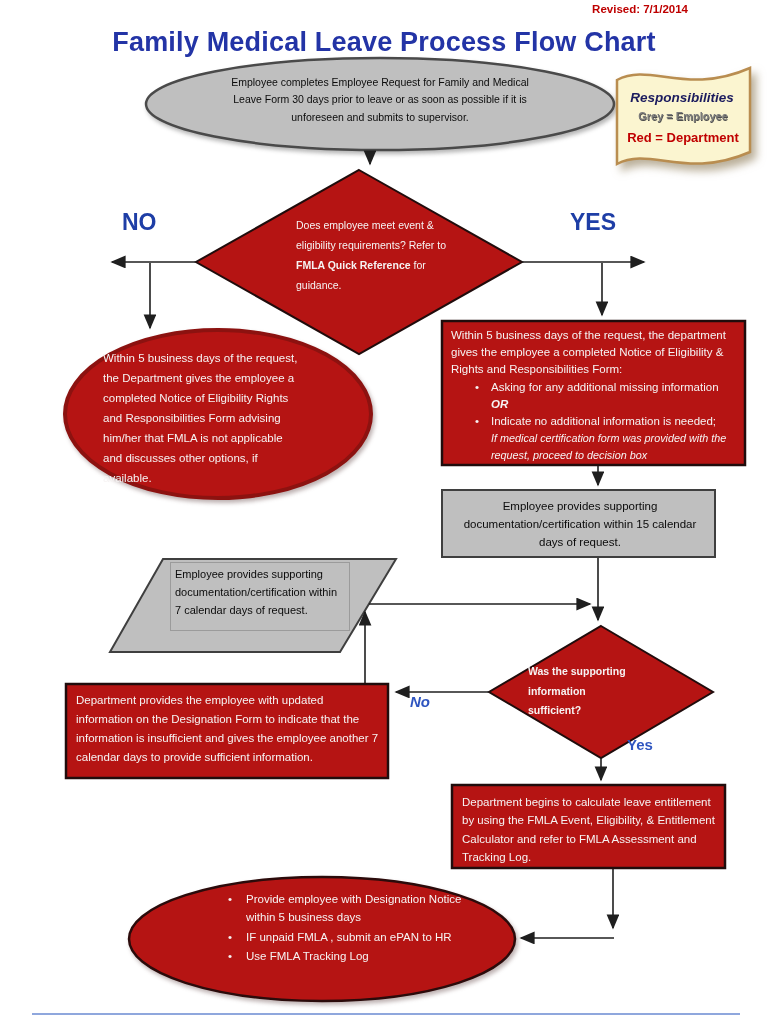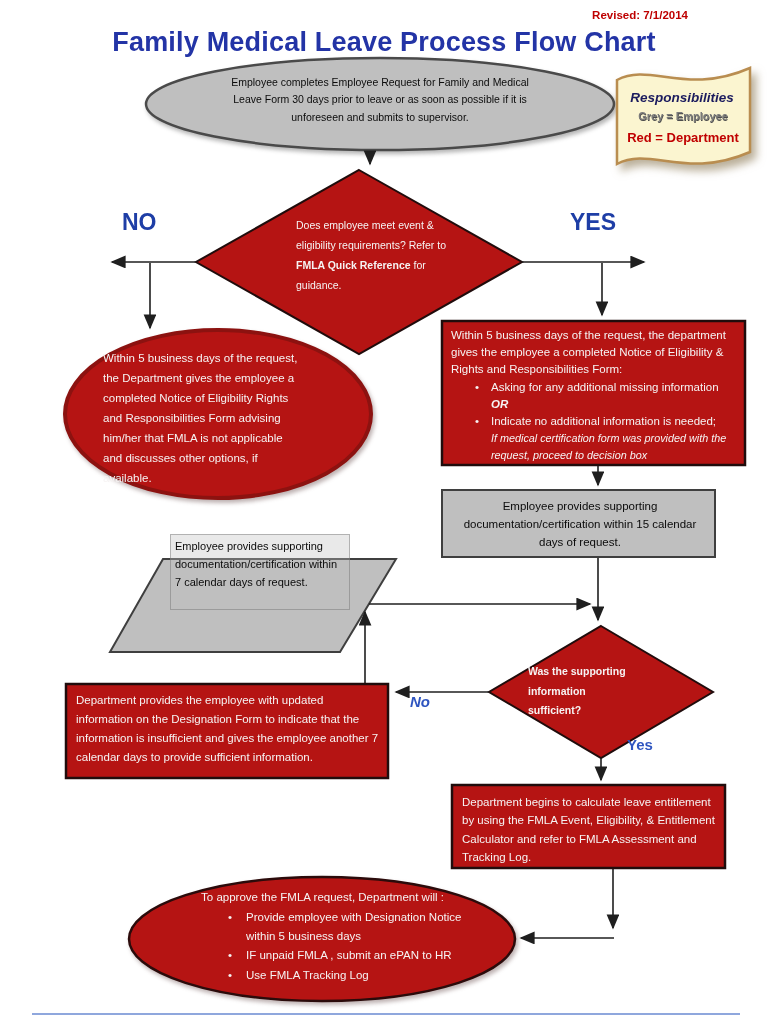--- a/index.html
+++ b/index.html
@@ -1,41 +1,41 @@
 <!DOCTYPE html>
 <html><head>
 <meta charset="utf-8">
 <style>
   html,body{margin:0;padding:0;background:#ffffff;}
   #page{position:relative;width:768px;height:1024px;background:#ffffff;overflow:hidden;
         font-family:"Liberation Sans","DejaVu Sans",sans-serif;}
   .abs{position:absolute;}
   
-  .revised{top:9px;right:80px;font-size:11.5px;font-weight:bold;color:#BE0000;}
+  .revised{top:3px;right:80px;font-size:11.5px;font-weight:bold;color:#BE0000;}
   .title{top:27px;left:0;width:768px;text-align:center;font-size:27px;font-weight:bold;
          color:#2334A6;letter-spacing:.2px;}
   
   #shapes{position:absolute;left:0;top:0;}
   
   .txt{line-height:1.6;}
   .white{color:#F6F3F3;}
   .start-text{left:200px;top:74px;width:360px;text-align:center;font-size:10.5px;line-height:1.66;color:#0b0b0b;}
   .d1-text{left:296px;top:215px;width:185px;font-size:10.5px;line-height:1.92;}
   .no1{left:122px;top:209px;width:70px;font-size:23px;font-weight:bold;color:#1E3EA6;}
   .yes1{left:570px;top:209px;width:80px;font-size:23px;font-weight:bold;color:#1E3EA6;}
   .noteligible-text{left:103px;top:348px;width:240px;font-size:11.5px;line-height:1.74;}
   .rect1-text{left:451px;top:327px;width:290px;font-size:11.5px;line-height:1.47;}
   .rect1-text ul{margin:1px 0 0 0;padding:0 0 0 40px;list-style:none;}
   .rect1-text li{position:relative;margin-bottom:1px;}
   .rect1-text li::before{content:"\2022";position:absolute;left:-16px;top:0;}
   .or-line{font-style:italic;font-weight:bold;}
   .note-line{font-style:italic;font-size:10.8px;line-height:1.55;}
   .greyrect-text{left:455px;top:497px;width:250px;text-align:center;font-size:11.5px;line-height:1.58;color:#0b0b0b;}
-  .para-text{left:170px;top:534px;width:170px;font-size:11px;line-height:1.64;color:#0b0b0b;
-             border:1px solid rgba(110,110,110,.45);padding:2px 4px 18px 4px;background:rgba(191,191,191,.35);}
+  .para-text{left:170px;top:562px;width:170px;font-size:11px;line-height:1.64;color:#0b0b0b;
+             border:1px solid rgba(110,110,110,.45);padding:2px 4px 11px 4px;background:rgba(191,191,191,.35);}
   .d2-text{left:528px;top:662px;width:135px;font-size:10.5px;line-height:1.88;font-weight:bold;}
   .no2{left:410px;top:693px;font-size:15px;font-weight:bold;font-style:italic;color:#2F55C0;}
   .yes2{left:627px;top:736px;font-size:15px;font-weight:bold;color:#2F55C0;}
   .rect2-text{left:76px;top:691px;width:304px;font-size:11.5px;line-height:1.64;}
   .calc-text{left:462px;top:793px;width:258px;font-size:11.5px;line-height:1.6;}
   .approve-text{left:150px;top:888px;width:345px;font-size:11.5px;line-height:1.6;}
   .approve-text .intro{text-align:center;width:100%;}
   .approve-text ul{margin:2px 0 0 96px;padding:0;width:235px;list-style:none;}
   .approve-text li{position:relative;margin-bottom:1px;}
   .approve-text li::before{content:"\2022";position:absolute;left:-18px;top:0;}
@@ -171,21 +171,20 @@
   </div>
 
   <div class="abs no2">No</div>
   <div class="abs yes2">Yes</div>
 
   <div class="abs rect2-text white">Department provides the employee with updated information on the Designation Form to indicate that the information is insufficient and gives the employee another 7 calendar days to provide sufficient information.</div>
 
   <div class="abs calc-text white">Department begins to calculate leave entitlement by using the FMLA Event, Eligibility, &amp; Entitlement Calculator and refer to FMLA Assessment and Tracking Log.</div>
 
   <div class="abs approve-text white">
-    <div class="intro">To approve the FMLA request, Department will :</div>
     <ul>
       <li>Provide employee with Designation Notice within 5 business days</li>
       <li>IF unpaid FMLA , submit an ePAN to HR</li>
       <li>Use FMLA Tracking Log</li>
     </ul>
   </div>
 
   <div class="abs bottom-rule"></div>
 
 </div>

